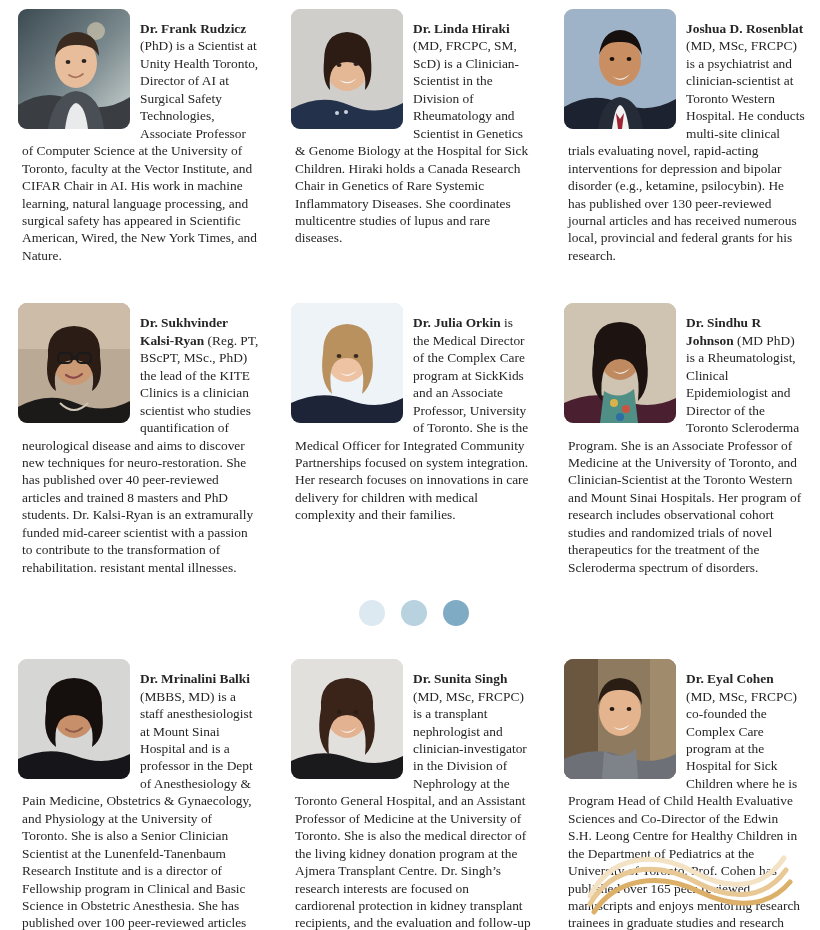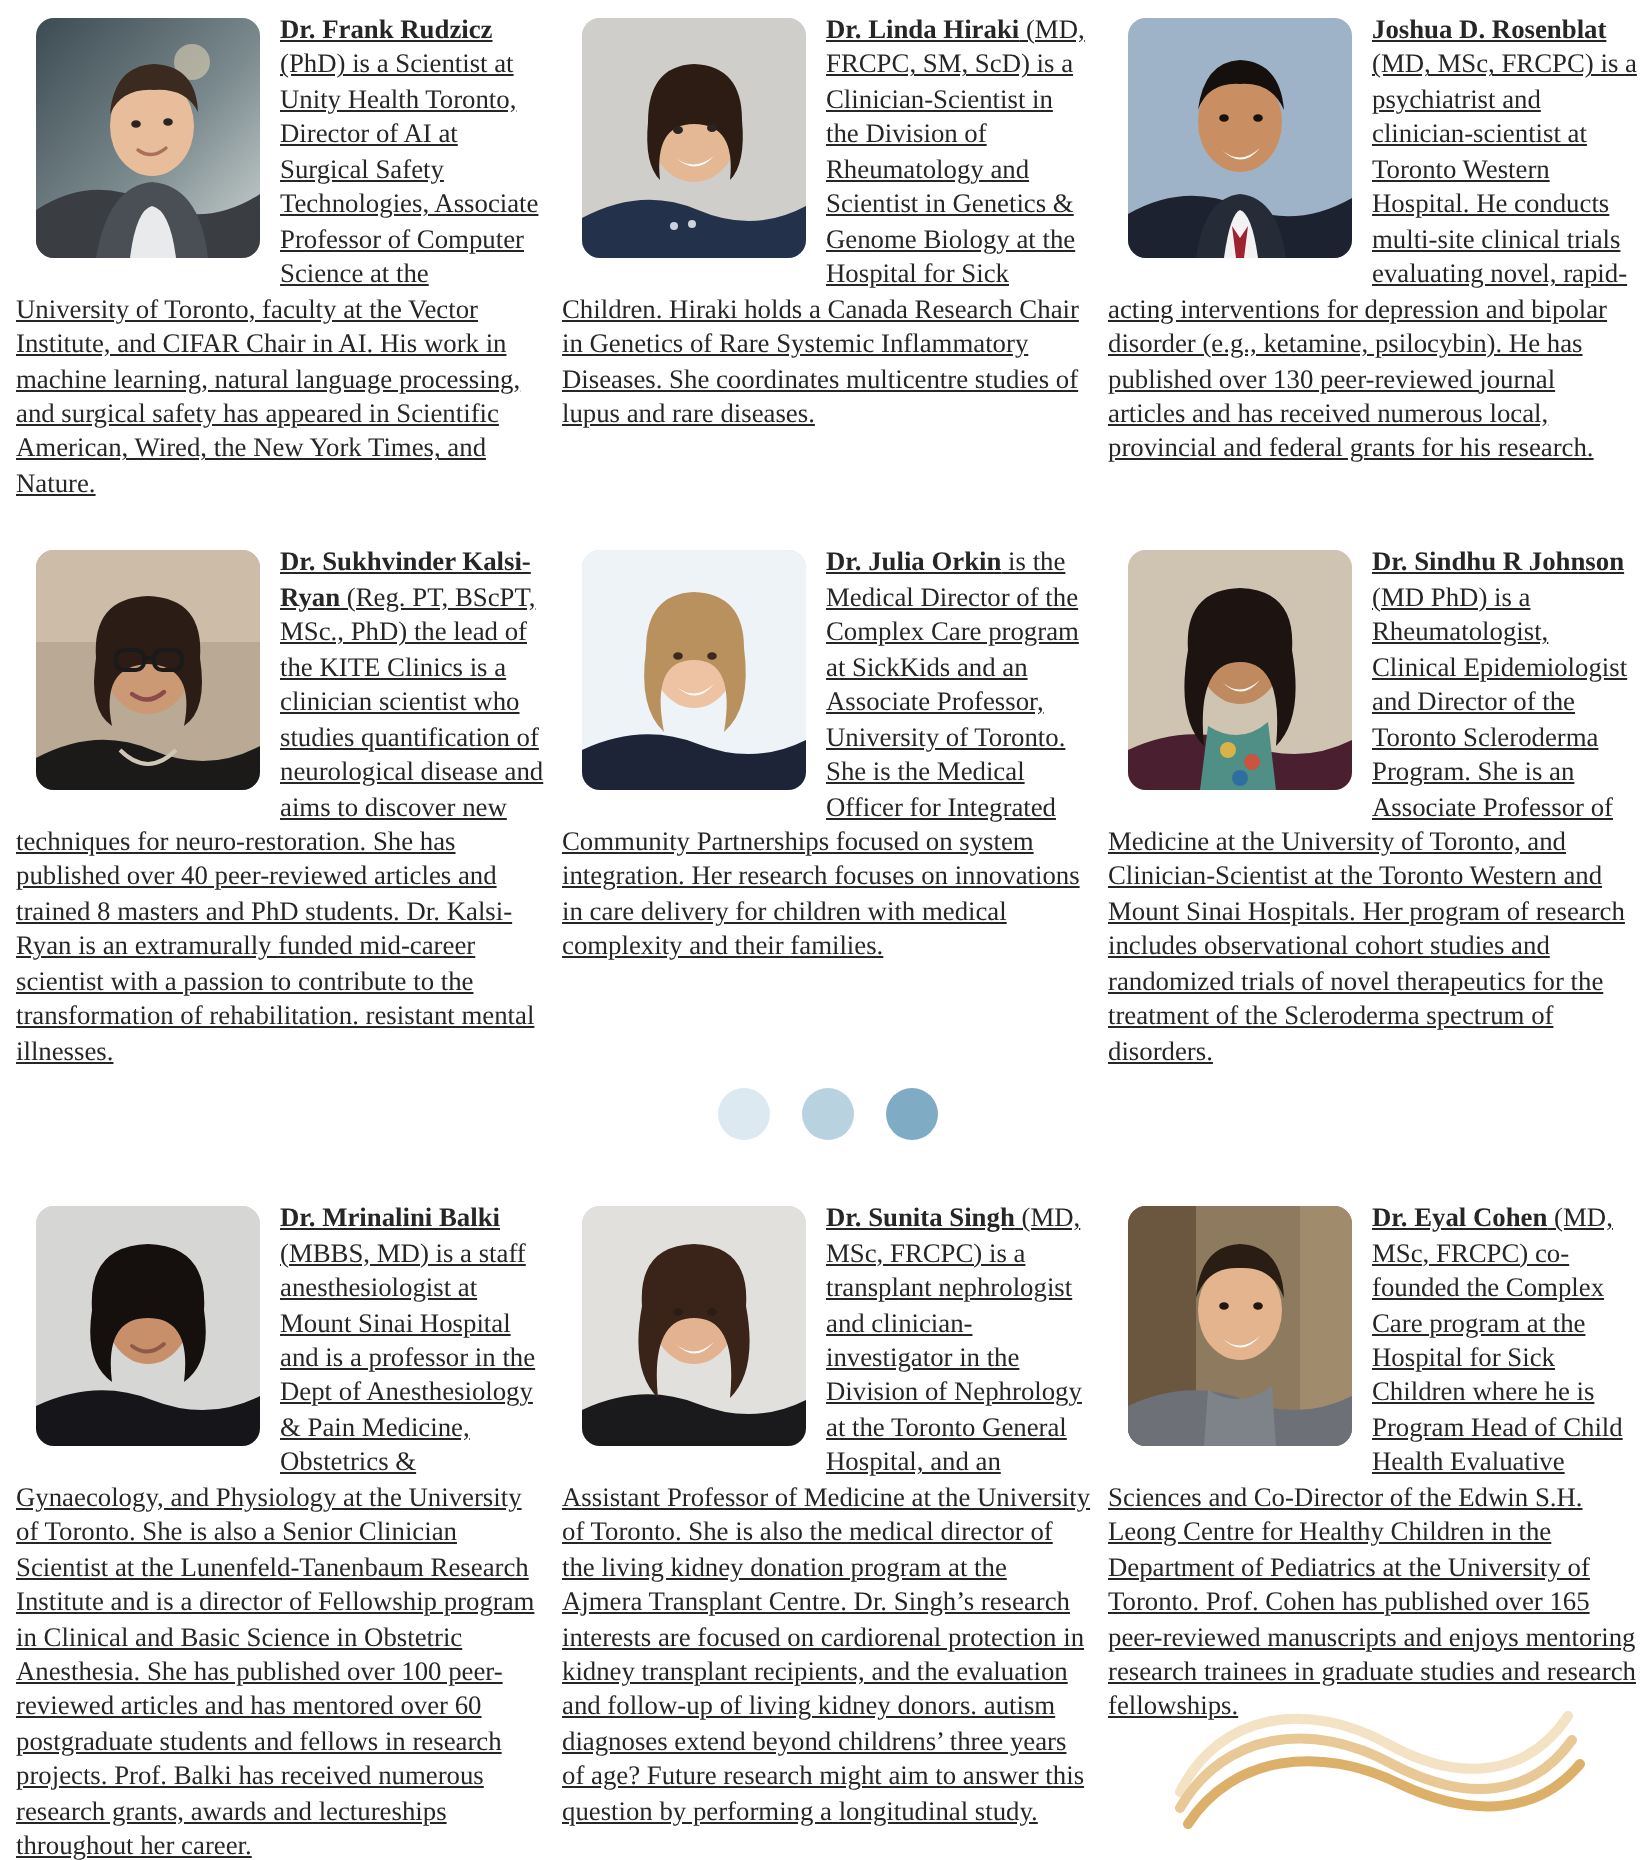--- a/index.html
+++ b/index.html
@@ -55,23 +55,22 @@
     background: #d8d8d8;
   }
 
   .portrait svg {
     display: block;
     width: 112px;
     height: 120px;
   }
 
   .bio-text {
-    margin: 0;
+    margin: 14px;
     text-indent: 0;
-    text-decoration: underline;
   }
 
   .bio-name {
     font-weight: bold;
   }
 
   
   .spacer-row-1 { grid-column: 1 / 4; height: 22px; }
   .spacer-row-2 { grid-column: 1 / 4; height: 26px; }
 

